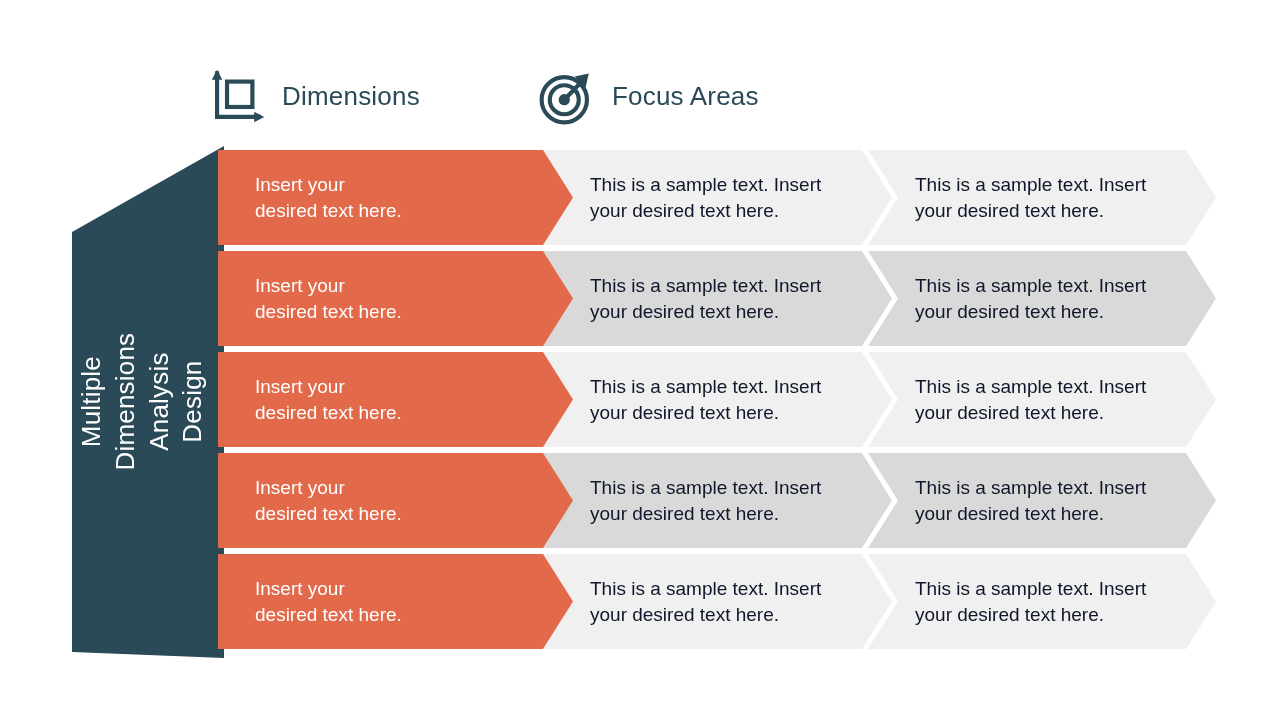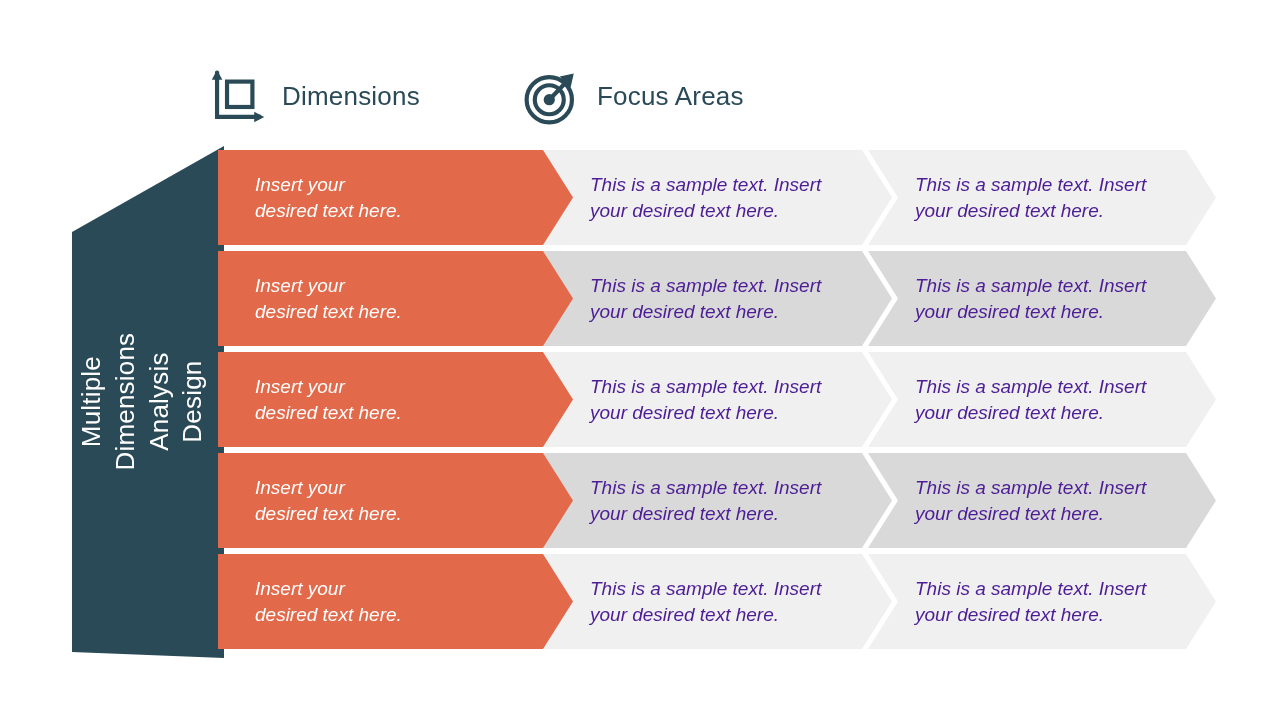--- a/index.html
+++ b/index.html
@@ -48,21 +48,21 @@
   .header-item .hdr-label {
     font-size: 26px;
     line-height: 1.22;
     color: #2a4a58;
     font-weight: 400;
     white-space: pre-line;
     letter-spacing: .2px;
   }
 
   #hdr-dimensions { left: 208px; top: 10px; }
-  #hdr-focus      { left: 523px; top: 10px; text-align: right; }
+  #hdr-focus      { left: 538px; top: 10px; text-align: right; }
   #hdr-benefits   { left: 866px; top: 2px; }
 
   
   #left-panel {
     position: absolute;
     left: 62px;
     top: 146px;
     width: 162px;
     height: 512px;
   }
@@ -115,21 +115,20 @@
     left: 0; top: 0;
     width: 100%; height: 100%;
     display: block;
   }
   .chev .chev-text {
     position: relative;
     z-index: 2;
     font-size: 19px;
     line-height: 1.33;
     white-space: pre-line;
-    font-style: italic;
   }
 
   
   .col1 {
     left: 218px;
     width: 356px;
   }
   .col1 .chev-text {
     color: #ffffff;
     margin-left: 37px;
@@ -139,21 +138,21 @@
   .col2 {
     left: 543px;
     width: 349px;
   }
   
   .col3 {
     left: 868px;
     width: 348px;
   }
   .col2 .chev-text, .col3 .chev-text {
-    color: #4c1d95;
+    color: #0f172a;
     margin-left: 47px;
   }
 </style>
 </head>
 <body>
 
 <div id="slide">
 
   <div class="header-row">
 

